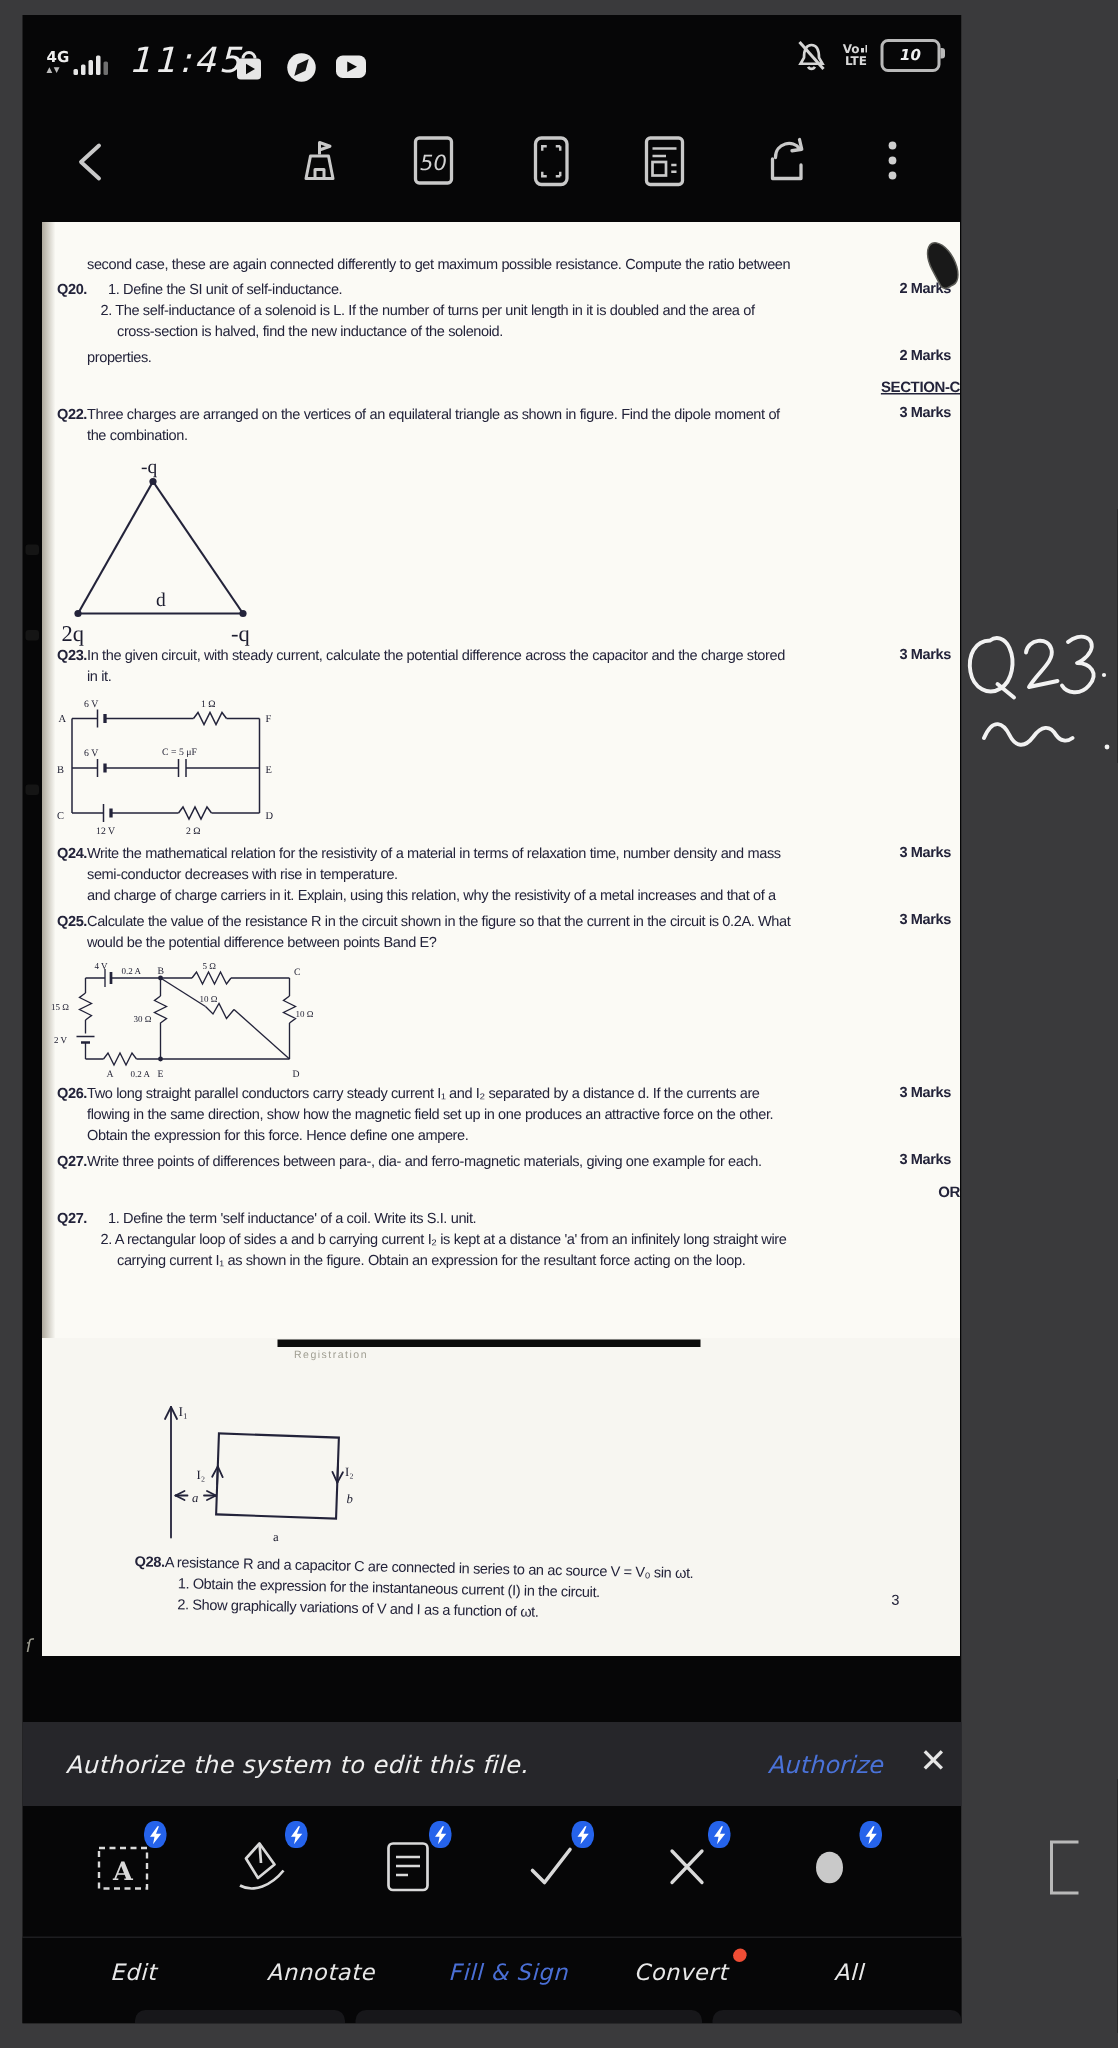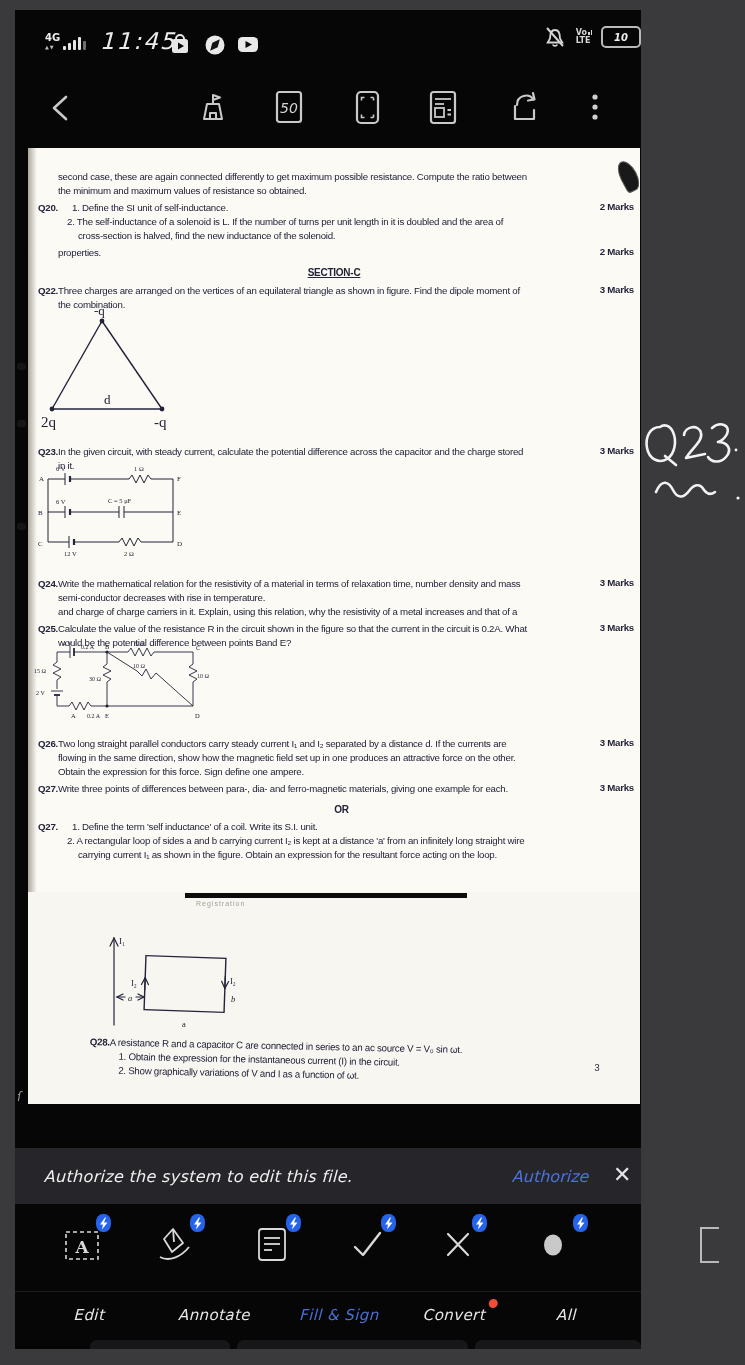--- a/index.html
+++ b/index.html
@@ -1,32 +1,32 @@
 <!DOCTYPE html>
 <html><head>
 <meta charset="utf-8">
 <style>
   html,body{margin:0;padding:0;background:#2b2b2d;}
   .stage{position:relative;width:745px;height:1365px;background:#3a3a3c;overflow:hidden;
          font-family:"DejaVu Sans",sans-serif;}
   
   .panel{position:absolute;left:15px;top:10px;width:626px;height:1339px;background:#060607;}
   
-  .statusbar{position:absolute;left:15px;top:10px;width:626px;height:60px;color:#e9e9e9;}
+  .statusbar{position:absolute;left:1px;top:10px;width:626px;height:60px;color:#e9e9e9;}
   .net{position:absolute;left:30px;top:16px;display:flex;align-items:flex-end;gap:3px;}
   .net .fourg{font-size:10px;font-weight:700;line-height:9px;text-align:center;color:#eee;}
   .net .updown{font-size:5px;line-height:5px;color:#bbb;letter-spacing:1px;}
   .bars{display:flex;align-items:flex-end;gap:2px;height:13px;}
   .bars i{display:block;width:3px;background:#e6e6e6;border-radius:1px;}
   .bars i.dim{background:#6f6f6f;}
   .clock{position:absolute;left:87px;top:18px;font-size:23px;font-style:italic;
          letter-spacing:2px;color:#ececec;transform:skewX(-4deg);}
   .sb-ic{position:absolute;top:20px;}
   .sb-right{position:absolute;right:0;top:14px;display:flex;align-items:center;gap:9px;}
-  .volte{font-size:8px;font-weight:700;line-height:8px;color:#d8d8d8;text-align:left;}
+  .volte{font-size:8px;font-weight:700;line-height:8px;color:#d8d8d8;text-align:right;}
   .volte .mini{display:inline-flex;align-items:flex-end;gap:1px;margin-left:1px;}
   .volte .mini i{display:block;width:1.5px;background:#d8d8d8;}
   .battery{position:relative;width:36px;height:18px;border:2px solid #b9b9b9;border-radius:5px;
            display:flex;align-items:center;justify-content:center;}
   .battery:after{content:'';position:absolute;right:-5px;top:4px;width:3px;height:7px;background:#b9b9b9;border-radius:0 2px 2px 0;}
   .battery .pct{font-size:10px;font-style:italic;font-weight:700;color:#efefef;}
   
   .toolbar{position:absolute;left:15px;top:70px;width:626px;height:76px;}
   .tb{position:absolute;top:50%;transform:translate(-50%,-50%);}
   
@@ -35,21 +35,21 @@
   .page1{top:148px;height:792px;padding-top:19px;box-sizing:border-box;}
   .page1:before{content:'';position:absolute;left:0;top:0;bottom:0;width:9px;
      background:linear-gradient(90deg,rgba(110,102,84,.55),rgba(110,102,84,0));}
   .page2{top:892px;height:212px;background:#f7f6f1;}
   .docline{line-height:14px;white-space:nowrap;}
   .i0{padding-left:10px}.i1{padding-left:30px}.i2{padding-left:39px}.i3{padding-left:50px}
   .qpre{font-weight:700;}
   .qpre.gap{margin-right:14px;}
   .qblock{position:relative;margin-top:3px;padding-right:66px;}
   .marks{position:absolute;top:0;right:6px;font-weight:700;white-space:nowrap;}
-  .center-line{text-align:center;font-size:10px;}
+  .center-line{text-align:right;font-size:10px;}
   .center-line.section{font-weight:700;text-decoration:underline;margin-top:4px;line-height:17px;}
   .center-line.or{font-weight:700;margin-top:6px;line-height:15px;margin-left:15px;}
   .spacer{position:relative;}
   .sp-tri{height:130px}.sp-c1{height:101px}.sp-c2{height:84px}
   .fig{position:absolute;}
   .fig text{font-family:"Liberation Serif","DejaVu Serif",serif;fill:#1d1d30;letter-spacing:0;}
   .fig line,.fig path,.fig polyline,.fig rect{stroke:#23233a;fill:none;}
   .p2head{position:absolute;left:157px;top:1px;width:282px;height:5px;background:#0c0c0c;}
   .p2faint{position:absolute;left:168px;top:8px;font-size:7px;color:#a09e92;filter:blur(.5px);letter-spacing:1px;}
   .p2block{position:absolute;left:52px;top:140px;width:560px;transform:rotate(1.2deg);transform-origin:left top;}
@@ -181,21 +181,20 @@
       <circle cx="10" cy="9" r="2.6" fill="#cfcfcf"></circle>
         <circle cx="10" cy="19" r="2.6" fill="#cfcfcf"></circle>
         <circle cx="10" cy="29" r="2.6" fill="#cfcfcf"></circle>
     </svg>
   </div>
 
   <div class="page page1">
     <div id="p1blocks">
         <div class="qblock">
           <div class="docline i1"><span>second case, these are again connected differently to get maximum possible resistance. Compute the ratio between</span></div>
-          <div class="docline i1"><span>the minimum and maximum values of resistance so obtained.</span></div>
         </div>
         <div class="qblock">
           <div class="docline i0"><span class="qpre gap">Q20.</span><span>1. Define the SI unit of self-inductance.</span></div>
           <div class="docline i2"><span>2. The self-inductance of a solenoid is L. If the number of turns per unit length in it is doubled and the area of</span></div>
           <div class="docline i3"><span>cross-section is halved, find the new inductance of the solenoid.</span></div>
           <span class="marks">2 Marks</span>
         </div>
         <div class="qblock">
           <div class="docline i1"><span>properties.</span></div>
           <span class="marks">2 Marks</span>
@@ -221,21 +220,21 @@
         </div>
         <div class="qblock">
           <div class="docline i0"><span class="qpre">Q25.</span><span>Calculate the value of the resistance R in the circuit shown in the figure so that the current in the circuit is 0.2A. What</span></div>
           <div class="docline i1"><span>would be the potential difference between points Band E?</span></div>
           <span class="marks">3 Marks</span>
         </div>
         <div class="spacer sp-c2"></div>
         <div class="qblock">
           <div class="docline i0"><span class="qpre">Q26.</span><span>Two long straight parallel conductors carry steady current I₁ and I₂ separated by a distance d. If the currents are</span></div>
           <div class="docline i1"><span>flowing in the same direction, show how the magnetic field set up in one produces an attractive force on the other.</span></div>
-          <div class="docline i1"><span>Obtain the expression for this force. Sign define one ampere.</span></div>
+          <div class="docline i1"><span>Obtain the expression for this force. Hence define one ampere.</span></div>
           <span class="marks">3 Marks</span>
         </div>
         <div class="qblock">
           <div class="docline i0"><span class="qpre">Q27.</span><span>Write three points of differences between para-, dia- and ferro-magnetic materials, giving one example for each.</span></div>
           <span class="marks">3 Marks</span>
         </div>
         <div class="center-line or">OR</div>
         <div class="qblock">
           <div class="docline i0"><span class="qpre gap">Q27.</span><span>1. Define the term 'self inductance' of a coil. Write its S.I. unit.</span></div>
           <div class="docline i2"><span>2. A rectangular loop of sides a and b carrying current I₂ is kept at a distance 'a' from an infinitely long straight wire</span></div>

